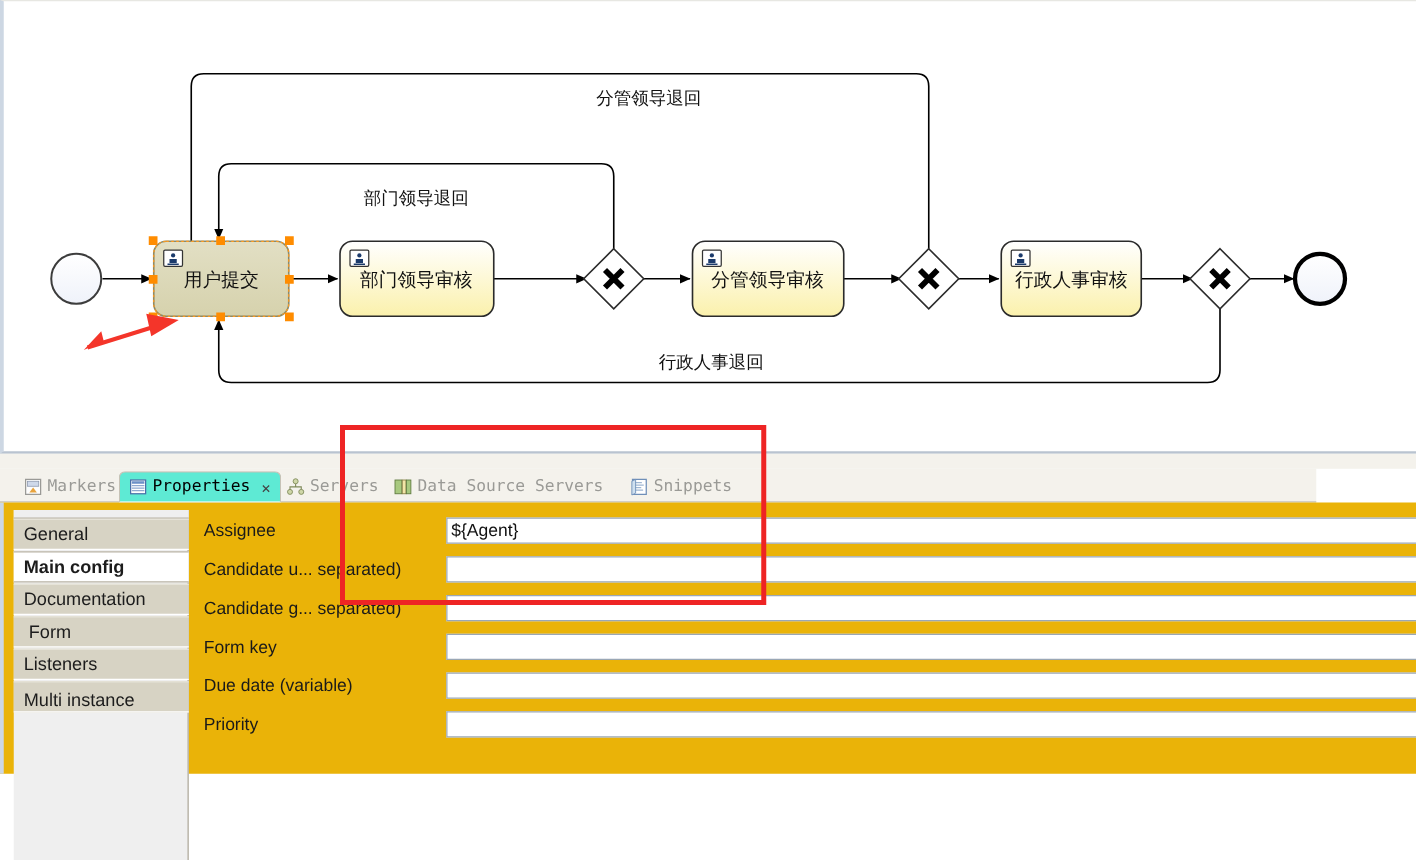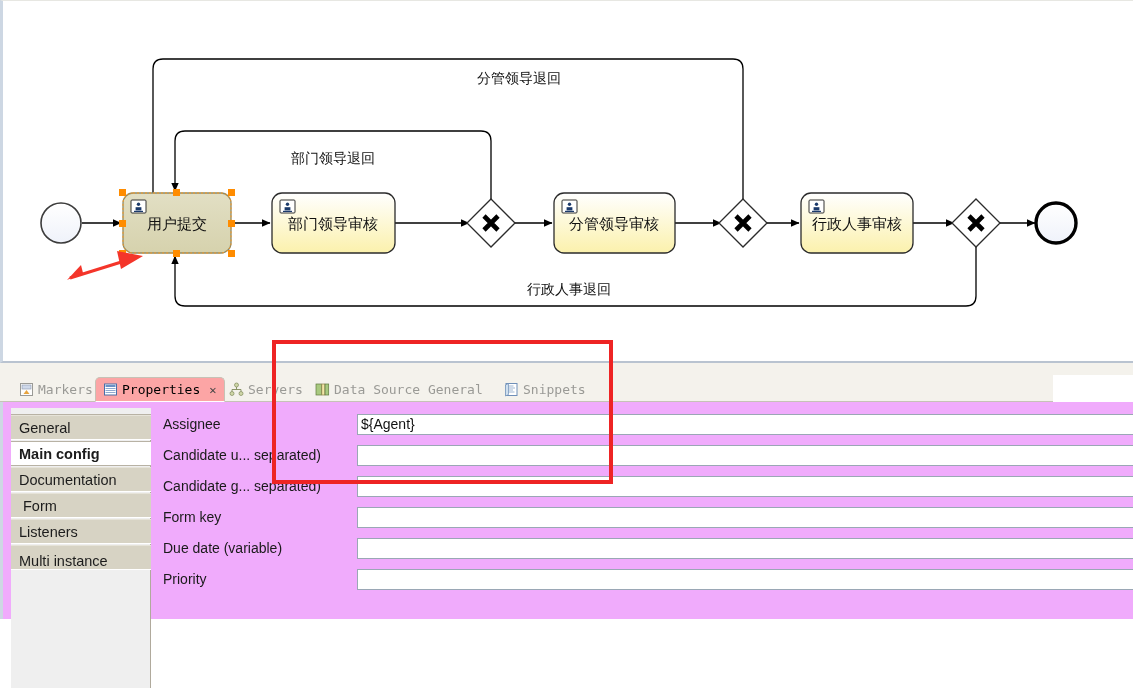--- a/index.html
+++ b/index.html
@@ -38,34 +38,34 @@
   .tab {
     position: absolute; top: 2px; height: 25px;
     display: flex; align-items: center; gap: 4px;
     padding: 0 7px; box-sizing: border-box;
     font-family: "DejaVu Sans Mono", monospace;
     font-size: 13px;
     color: #9a9a96;
     white-space: nowrap;
   }
   .tab.active {
-    background: #fca5a5;
+    background: #5eead4;
     color: #000000;
     border: 1px solid #c6c2b6;
     border-bottom: 1px solid #ffffff;
     border-top-left-radius: 5px; border-top-right-radius: 5px;
     z-index: 3;
   }
   .tab .closex { font-size: 12px; color: #444; margin-left: 5px; }
   .ticon { display:inline-block; width: 15px; height: 15px; position: relative; flex: 0 0 auto;}
 
   
   .propbody {
     position: absolute; left: 0; top: 402px; width: 1133px; height: 217px;
-    background: #f0abfc;
+    background: #eab308;
     border-left: 3px solid #cdd7e3;
     box-sizing: border-box;
   }
   .sidebar {
     position: absolute; left: 8px; top: 6px; width: 140px; height: 280px;
     background: #efefef;
     border-right: 1px solid #b0aa9c;
     box-sizing: border-box;
   }
   .sidebar-top-strip {
@@ -294,21 +294,21 @@
     </div>
 
     <div class="tab" style="left:308px;">
       <span class="ticon">
         <svg width="15" height="15" viewBox="0 0 15 15">
           <rect x="1" y="2" width="5.5" height="11" fill="#a8c97f" stroke="#5e7a3e" stroke-width="0.7"></rect>
           <rect x="6.8" y="2" width="3" height="11" fill="#f2e6a8" stroke="#8a7f45" stroke-width="0.7"></rect>
           <rect x="10.1" y="2" width="3.6" height="11" fill="#a8c97f" stroke="#5e7a3e" stroke-width="0.7"></rect>
         </svg>
       </span>
-      <span>Data Source General</span>
+      <span>Data Source Servers</span>
     </div>
 
     <div class="tab" style="left:497px;">
       <span class="ticon">
         <svg width="15" height="15" viewBox="0 0 15 15">
           <rect x="2" y="1.5" width="11" height="12" fill="#fff" stroke="#6f8fb8"></rect>
           <path d="M3.5,4 h6 M3.5,6 h7.5 M3.5,8 h5.5 M3.5,10 h7" stroke="#9fb6d2" stroke-width="1"></path>
           <path d="M1.5,3 l3,-1.5 v11 l-3,1.5 z" fill="#cfe0ef" stroke="#6f8fb8" stroke-width="0.7"></path>
         </svg>
       </span>

